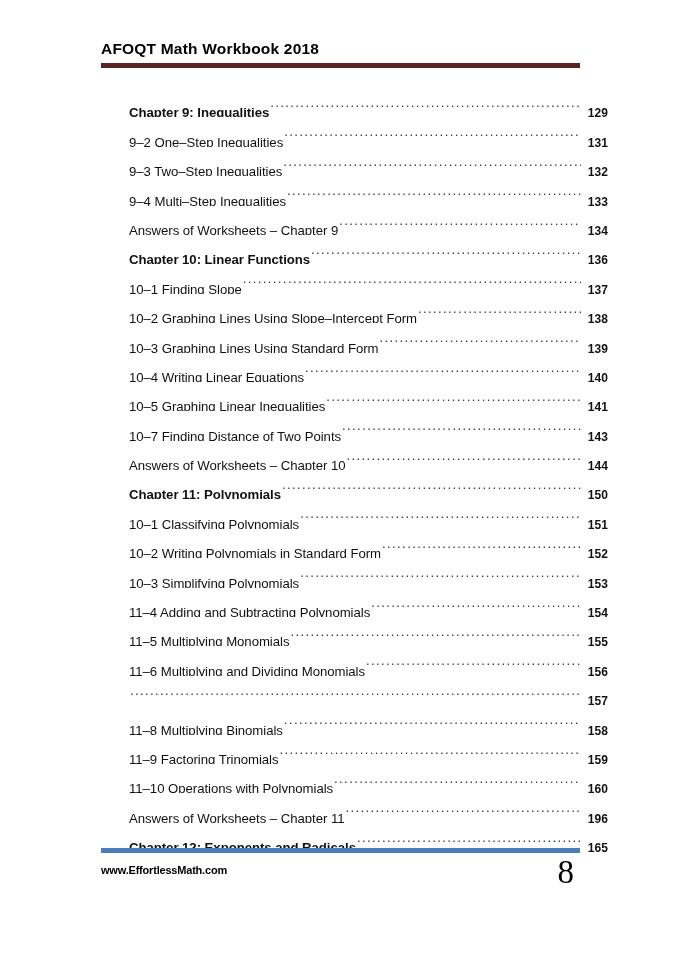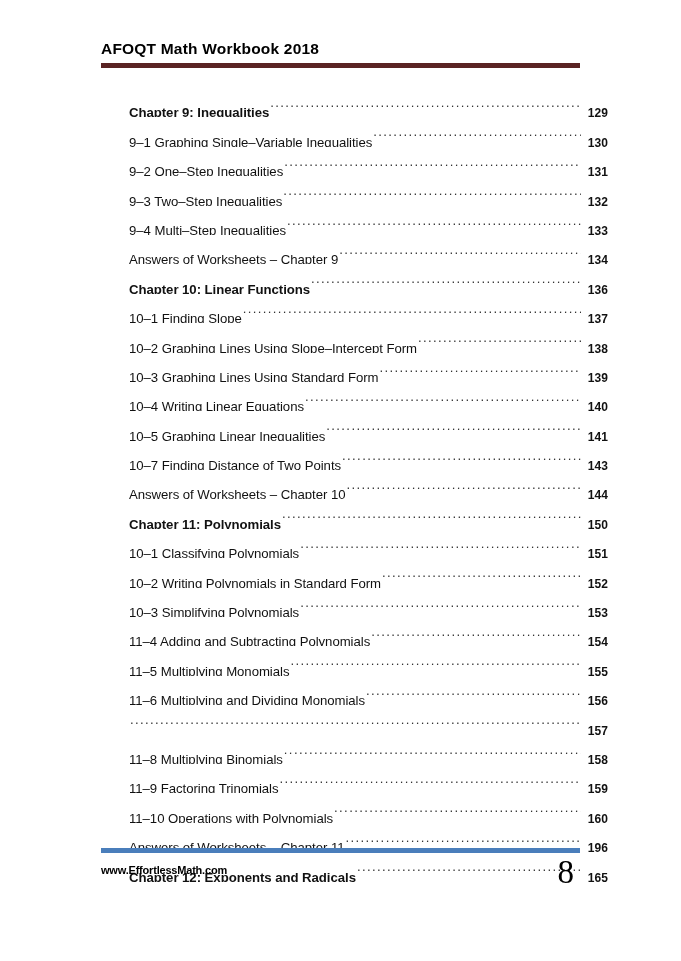--- a/index.html
+++ b/index.html
@@ -146,25 +146,20 @@
     <div class="header-rule"></div>
   </div>
 
   <div class="toc" id="toc-list">
       <div class="toc-entry chapter">
         <span class="toc-label">Chapter 9: Inequalities</span>
         <span class="toc-leader"></span>
         <span class="toc-page">129</span>
       </div>
       <div class="toc-entry">
-        <span class="toc-label">9–1 Graphing Single–Variable Inequalities</span>
-        <span class="toc-leader"></span>
-        <span class="toc-page">130</span>
-      </div>
-      <div class="toc-entry">
         <span class="toc-label">9–2 One–Step Inequalities</span>
         <span class="toc-leader"></span>
         <span class="toc-page">131</span>
       </div>
       <div class="toc-entry">
         <span class="toc-label">9–3 Two–Step Inequalities</span>
         <span class="toc-leader"></span>
         <span class="toc-page">132</span>
       </div>
       <div class="toc-entry">

